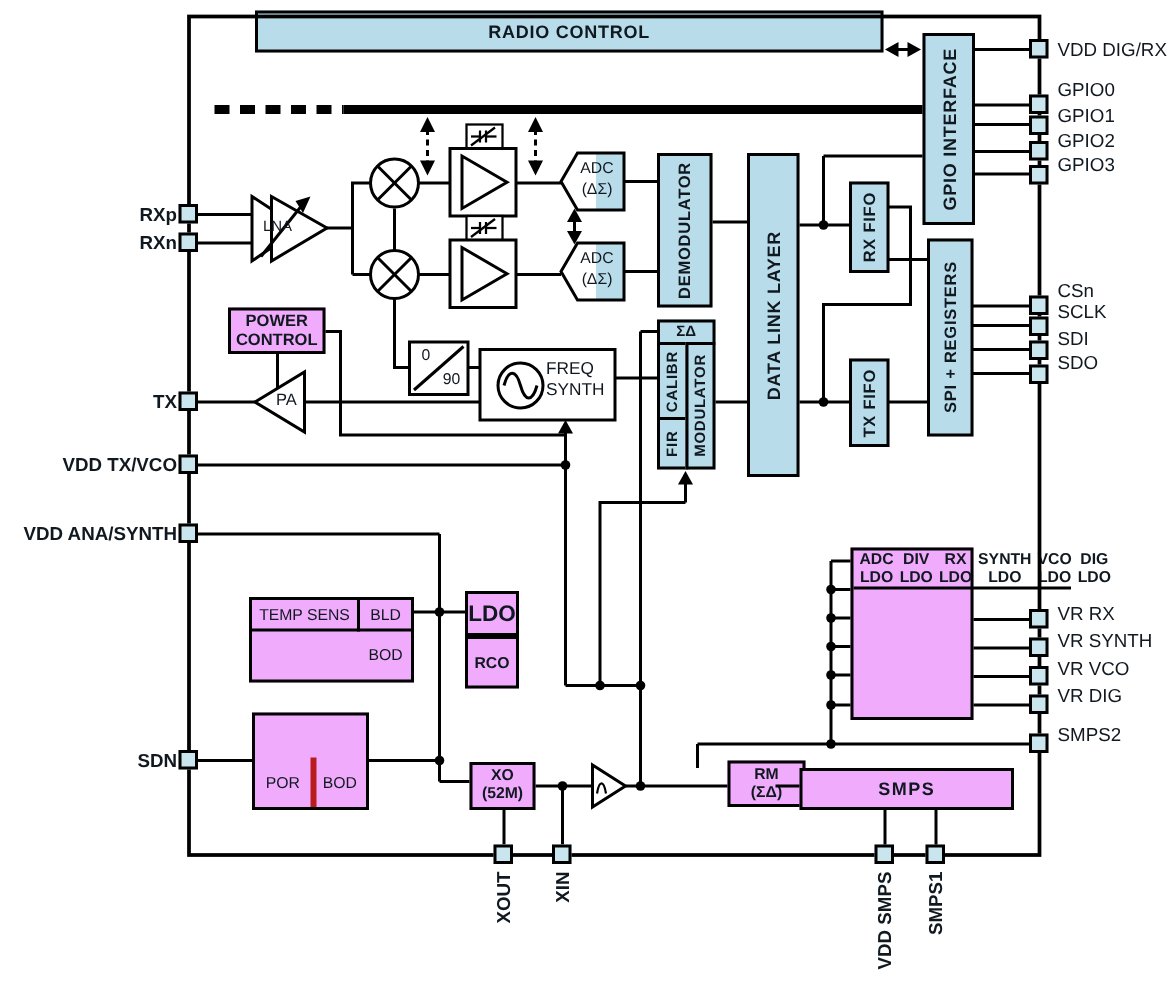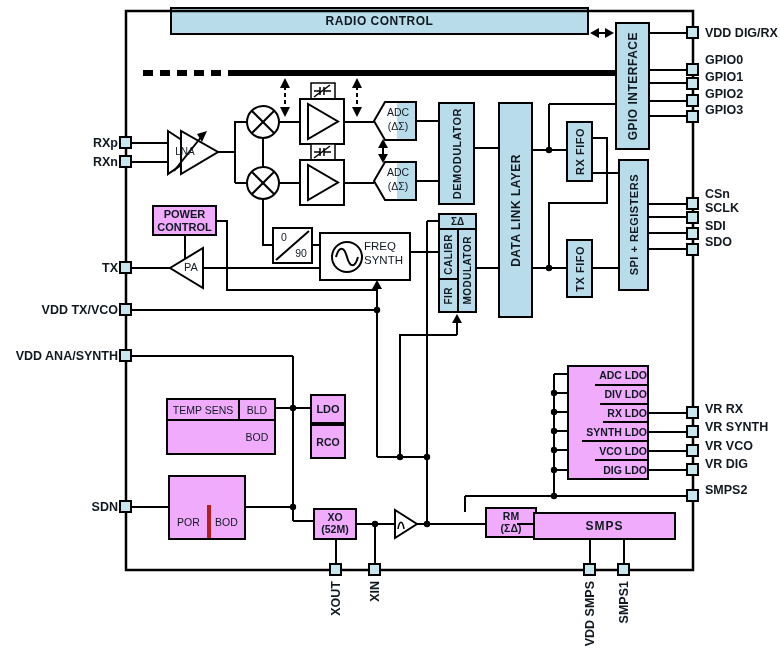--- a/index.html
+++ b/index.html
@@ -5,21 +5,21 @@
   html,body{margin:0;padding:0;background:#fff}
   .canvas{position:relative;width:780px;height:657px;background:#fff;
           font-family:"Liberation Sans",sans-serif;color:#101820;overflow:hidden}
   .blk{position:absolute;box-sizing:border-box;border:2px solid #000;background:#b9dcea;
        display:flex;align-items:center;justify-content:center;font-weight:bold;
        text-align:center;z-index:1;color:#101820}
   .white{background:#f0abfc}
   .vt{writing-mode:vertical-rl;transform:rotate(180deg);letter-spacing:.5px;white-space:nowrap}
   .pin{position:absolute;width:13px;height:13px;border:2px solid #000;background:#c9e5ee;
        box-sizing:border-box;z-index:6}
-  .lbl{position:absolute;font-weight:bold;font-size:12.5px;white-space:nowrap;z-index:7}
+  .lbl{position:absolute;font-weight:normal;font-size:12.5px;white-space:nowrap;z-index:7}
   .leftlbl{position:absolute;width:118px;left:0;text-align:right;font-weight:bold;
            font-size:12.5px;white-space:nowrap;z-index:7}
   .vlabel{position:absolute;writing-mode:vertical-rl;transform:rotate(180deg);
           font-weight:bold;font-size:12.5px;white-space:nowrap;z-index:7}
   .ov{position:absolute;z-index:6;font-weight:normal;text-align:center;color:#101820}
   svg.wires{position:absolute;left:0;top:0;z-index:5;pointer-events:none}
   .row{border-bottom:2px solid #000;display:flex;align-items:center;padding-left:4px;
        font-weight:bold;font-size:10.5px}
   .row:last-child{border-bottom:none}
 </style>
@@ -68,40 +68,40 @@
   <div class="blk white" style="left:152px;top:205px;width:65px;height:31px;font-size:11px;line-height:1.15">
     <span><span>POWER</span><br>
       <span>CONTROL</span></span>
     </div>
 
   <div class="blk white" style="left:166px;top:398px;width:110px;height:57px;padding:0"></div>
   <div class="ov" style="left:168px;top:400px;width:70px;height:19px;border-right:2px solid #000;border-bottom:2px solid #000;font-size:10.5px;display:flex;align-items:center;justify-content:center">TEMP SENS</div>
   <div class="ov" style="left:240px;top:400px;width:34px;height:19px;border-bottom:2px solid #000;font-size:10.5px;display:flex;align-items:center;justify-content:center">BLD</div>
   <div class="ov" style="left:240px;top:421px;width:34px;height:32px;font-size:10.5px;display:flex;align-items:center;justify-content:center">BOD</div>
 
-  <div class="blk white" style="left:310px;top:394px;width:36px;height:30px;font-size:11px">LDO</div>
+  <div class="blk white" style="left:310px;top:394px;width:36px;height:30px;font-size:15px">LDO</div>
   <div class="blk white" style="left:310px;top:424px;width:36px;height:35px;font-size:10.5px">RCO</div>
 
   <div class="blk white" style="left:168px;top:475px;width:78px;height:65px"></div>
   <div class="ov" style="left:170px;top:505px;width:37px;height:33px;border-right:4px solid #b91c1c;font-size:10.5px;display:flex;align-items:center;justify-content:center">POR</div>
   <div class="ov" style="left:209px;top:505px;width:35px;height:33px;font-size:10.5px;display:flex;align-items:center;justify-content:center">BOD</div>
 
   <div class="blk white" style="left:313px;top:508px;width:44px;height:32px;font-size:10.5px;line-height:1.1">
     <span><span>XO</span><br>
     <span>(52M)</span></span>
     </div>
 
   <div class="blk white" style="left:485px;top:507px;width:52px;height:31px;font-size:10.5px;line-height:1.1">
     <span><span>RM</span><br>
     <span>(ΣΔ)</span></span>
     </div>
 
   <div class="blk white" style="left:533px;top:512px;width:143px;height:28px;font-size:12px;letter-spacing:1px">SMPS</div>
 
-  <div class="blk white" style="left:567px;top:365px;width:82px;height:115px;flex-direction:column;align-items:flex-end;justify-content:stretch;padding:0">
+  <div class="blk white" style="left:567px;top:365px;width:82px;height:115px;align-items:flex-start;justify-content:stretch;padding:0">
     <div class="row" style="flex:1">ADC LDO</div>
     <div class="row" style="flex:1">DIV LDO</div>
     <div class="row" style="flex:1">RX LDO</div>
     <div class="row" style="flex:1">SYNTH LDO</div>
     <div class="row" style="flex:1">VCO LDO</div>
     <div class="row" style="flex:1">DIG LDO</div>
   </div>
 
   <svg class="wires" width="780" height="657" viewBox="0 0 780 657">
     <defs>

